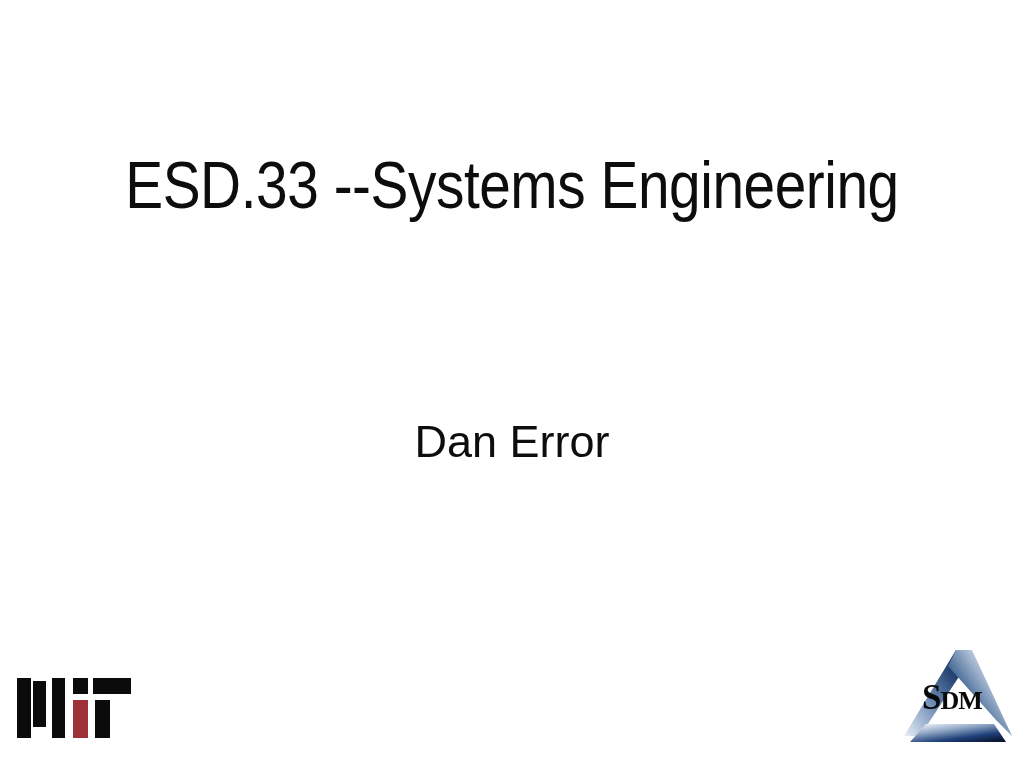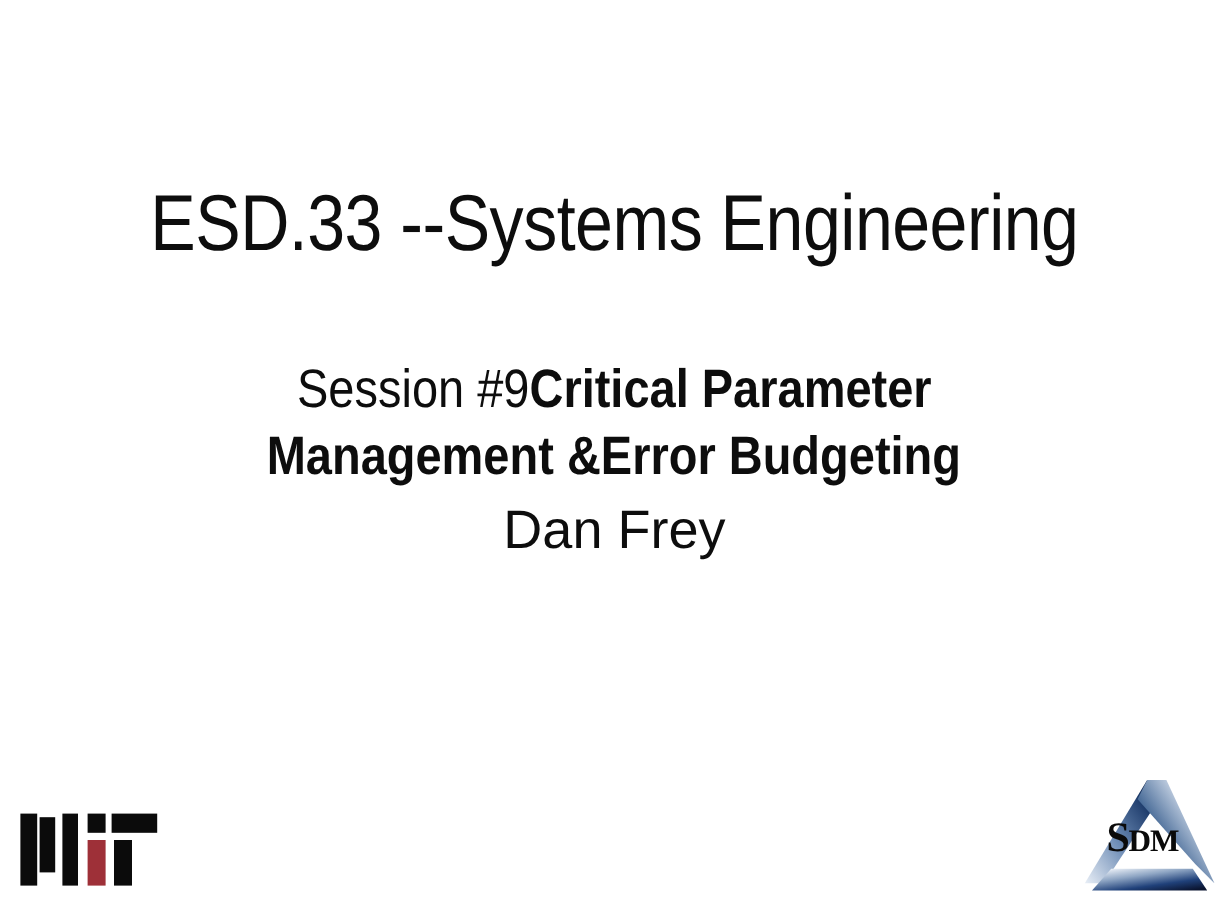--- a/index.html
+++ b/index.html
@@ -135,35 +135,23 @@
 </style>
 </head>
 <body>
 
 <div class="slide">
 
   <div class="title-block">
     <div class="title-text">ESD.33 --Systems Engineering</div>
   </div>
 
-  <div class="subtitle-block">
-    <div class="sub-line">
-      <span class="narrow">
-        <span class="sub-reg">Session #9</span><span class="sub-bold">Critical Parameter</span>
-      </span>
-    </div>
-    <div class="sub-line">
-      <span class="narrow">
-        <span class="sub-bold">Management &amp;Error Budgeting</span>
-      </span>
-    </div>
-  </div>
 
   <div class="presenter-block">
-    <div class="presenter-text">Dan Frey</div>
+    <div class="presenter-text">Dan Error</div>
   </div>
 
   <div class="mit-logo">
     <div class="mit-bar" style="left:3px;  top:6px;  width:14px; height:60px;"></div>
     <div class="mit-bar" style="left:19px; top:9px;  width:13px; height:46px;"></div>
     <div class="mit-bar" style="left:38px; top:6px;  width:13px; height:60px;"></div>
     <div class="mit-bar" style="left:59px; top:6px;  width:15px; height:16px;"></div>
     <div class="mit-bar red" style="left:59px; top:28px; width:15px; height:38px;"></div>
     <div class="mit-bar" style="left:79px; top:6px;  width:38px; height:16px;"></div>
     <div class="mit-bar" style="left:81px; top:28px; width:15px; height:38px;"></div>

